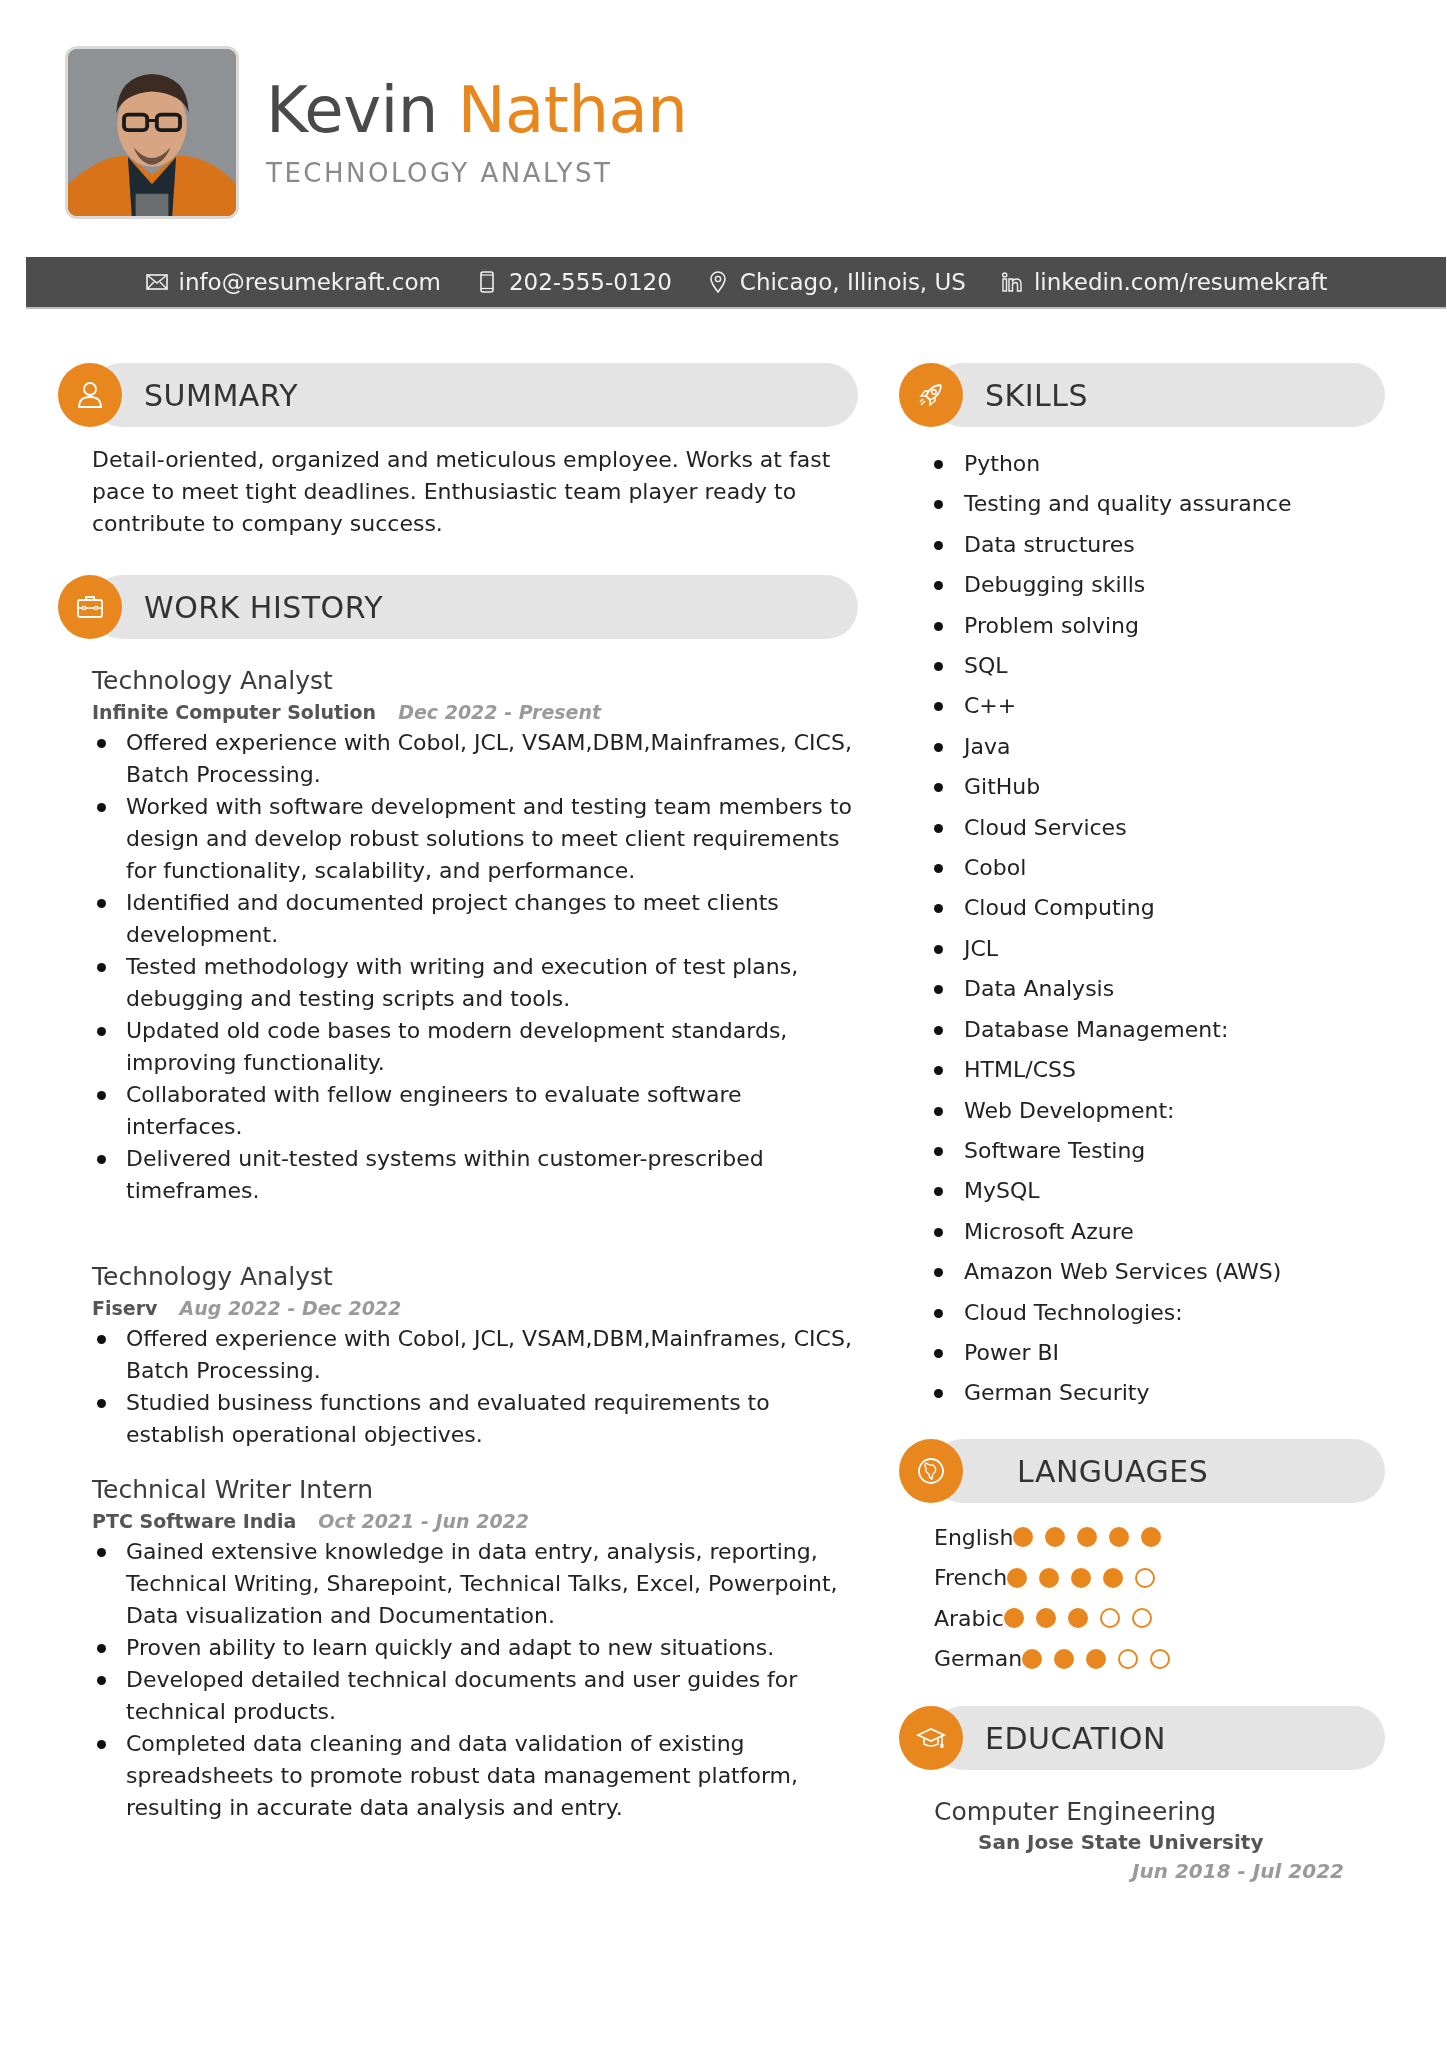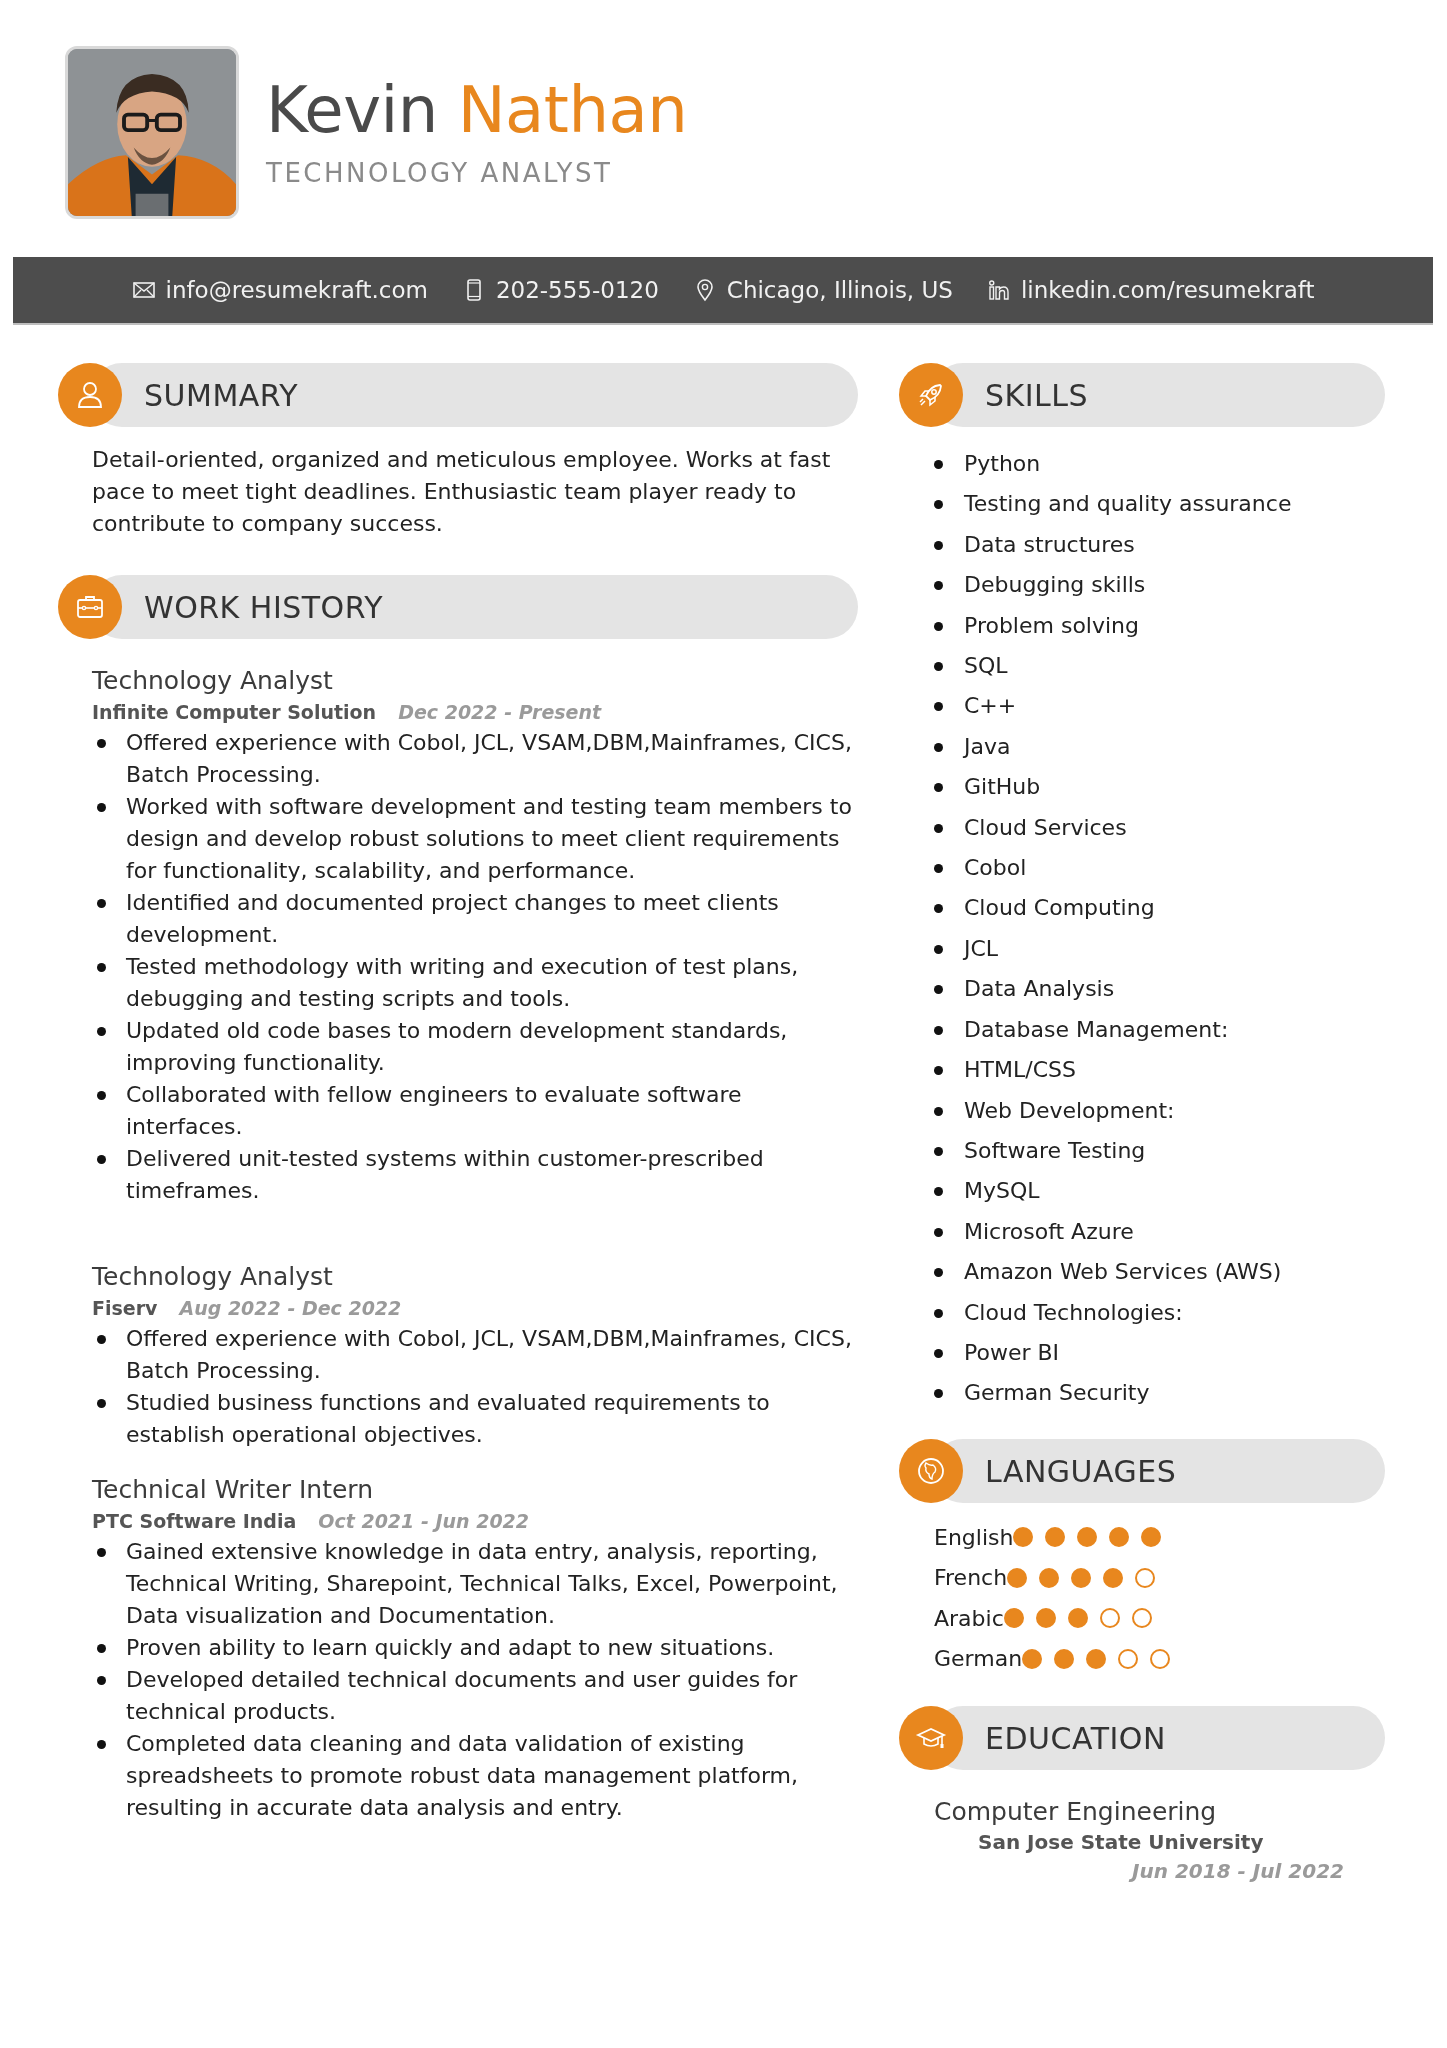--- a/index.html
+++ b/index.html
@@ -7,21 +7,21 @@
   body { position: relative; font-family: "DejaVu Sans", "Liberation Sans", sans-serif; color: #222222; }
 
   .photo { position: absolute; left: 65px; top: 46px; width: 174px; height: 173px; border-radius: 12px; border: 3px solid #d9d9d9; overflow: hidden; background: #8f9396; }
   .photo svg { width: 100%; height: 100%; display: block; }
 
   .name { position: absolute; left: 266px; top: 70px; font-size: 64px; line-height: 80px; white-space: nowrap; letter-spacing: -0.5px; }
   .name .first { color: #4a4a4a; }
   .name .last { color: #e8871e; }
   .subtitle { position: absolute; left: 266px; top: 158px; font-size: 26px; letter-spacing: 2.5px; color: #8a8a8a; white-space: nowrap; }
 
-  .contact-bar { position: absolute; left: 13px; top: 257px; width: 1420px; height: 68px; background: #4d4d4d; display: flex; align-items: center; justify-content: center; gap: 34px; border-bottom: 2px solid #bdbdbd; }
+  .contact-bar { position: absolute; left: 26px; top: 257px; width: 1420px; height: 52px; background: #4d4d4d; display: flex; align-items: center; justify-content: center; gap: 34px; border-bottom: 2px solid #bdbdbd; }
   .contact-item { display: flex; align-items: center; gap: 10px; color: #f1f1f1; font-size: 23px; white-space: nowrap; }
   .contact-item svg { width: 24px; height: 24px; }
 
   .sec-header { position: absolute; height: 64px; display: flex; align-items: center; }
   .sec-header .pill { position: absolute; left: 32px; right: 0; top: 0; bottom: 0; background: #e4e4e4; border-radius: 32px; }
   .sec-header .circle { position: relative; z-index: 2; width: 64px; height: 64px; border-radius: 50%; background: #e8871e; display: flex; align-items: center; justify-content: center; }
   .sec-header .circle svg { width: 34px; height: 34px; }
   .sec-header .title { position: relative; z-index: 2; margin-left: 22px; font-size: 30px; letter-spacing: 0.5px; color: #333333; font-weight: normal; }
 
   .summary-text { position: absolute; left: 92px; top: 444px; width: 770px; font-size: 22px; line-height: 32px; color: #222; }
@@ -208,21 +208,21 @@
   <li>Web Development:</li>
   <li>Software Testing</li>
   <li>MySQL</li>
   <li>Microsoft Azure</li>
   <li>Amazon Web Services (AWS)</li>
   <li>Cloud Technologies:</li>
   <li>Power BI</li>
   <li>German Security</li>
 </ul>
 
-<div class="sec-header" style="left:899px; top:1439px; width:486px;">
+<div class="sec-header" style="left:899px; top:1439px; width:486px;gap:32px;">
   <div class="pill"></div>
   <div class="circle">
     <svg viewBox="0 0 34 34">
         <circle cx="17" cy="17" r="12" fill="none" stroke="#fff" stroke-width="1.8"></circle>
         <path d="M12 9 Q16 12 19 11 Q23 14 21 18 Q18 20 18 25 Q15 24 15 20 Q11 18 12 14 Q10 12 12 9 Z" fill="none" stroke="#fff" stroke-width="1.4"></path>
       </svg>
   </div>
   <h2 class="title">LANGUAGES</h2>
 </div>
 

